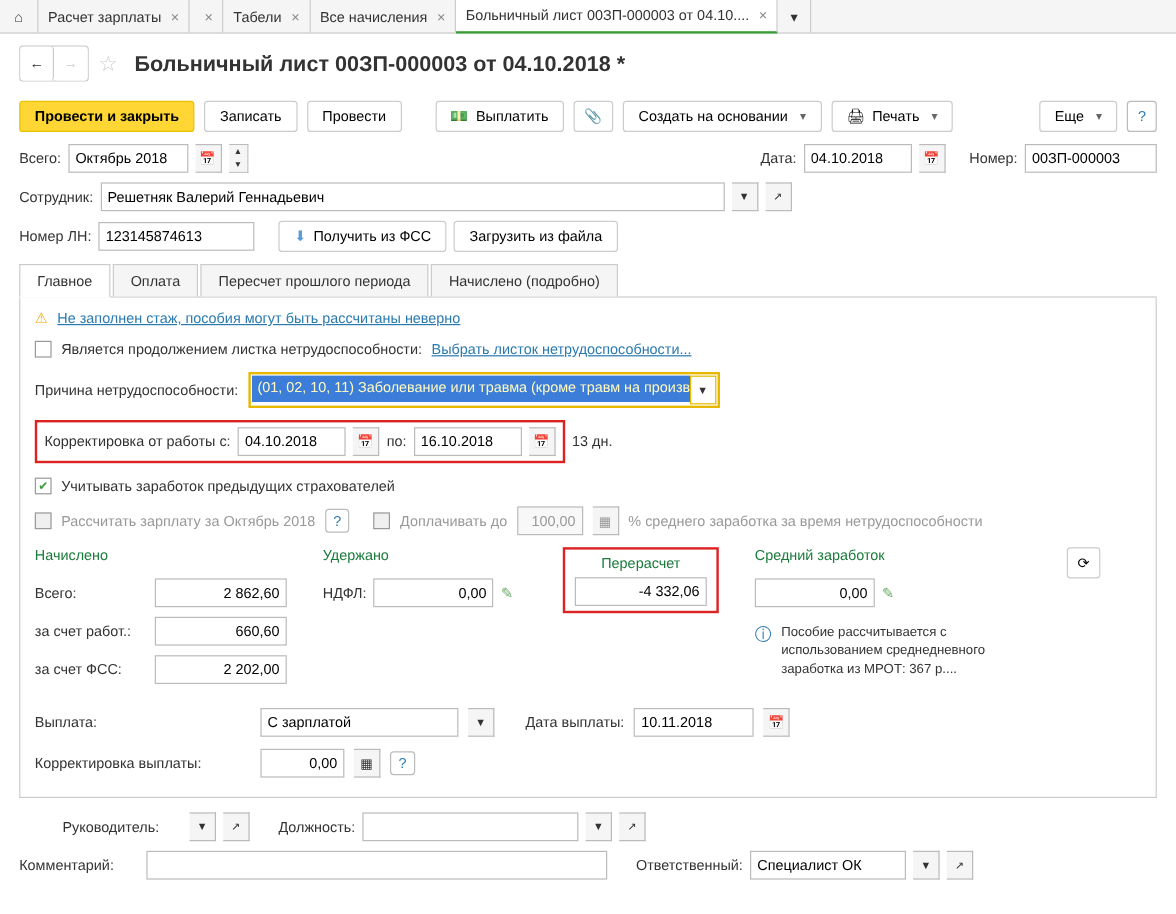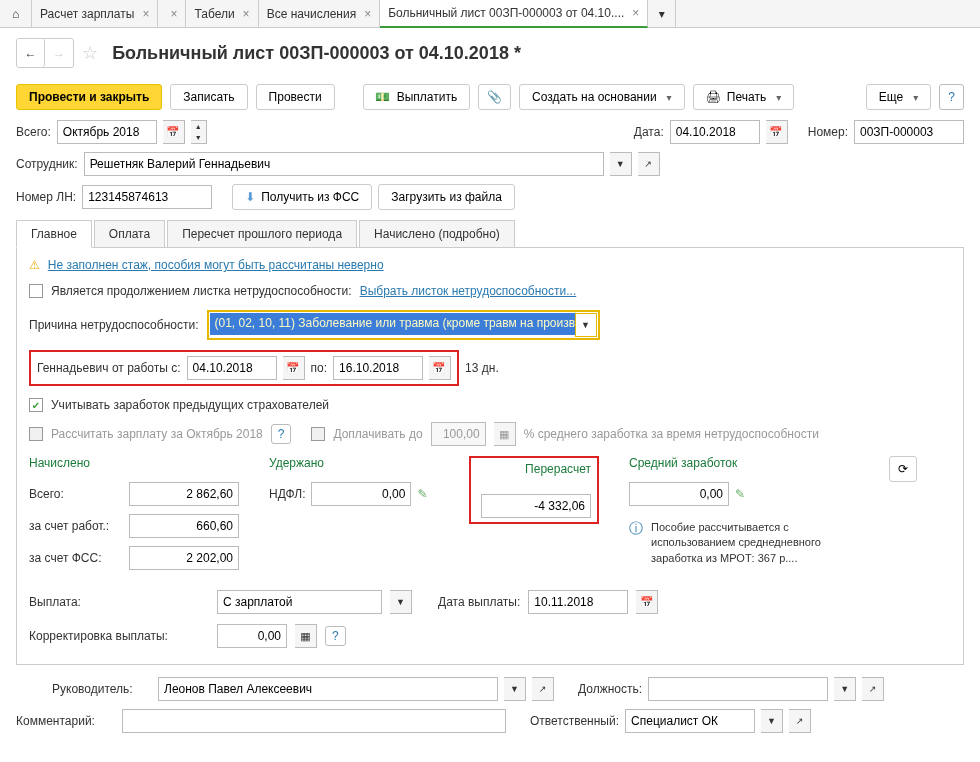--- a/index.html
+++ b/index.html
@@ -164,21 +164,21 @@
     </div>
     <div style="display:flex;align-items:center;gap:8px;margin-bottom:10px;">
       <span class="label">Причина нетрудоспособности:</span>
       <span class="reason-box">
         <span class="reason-sel">(01, 02, 10, 11) Заболевание или травма (кроме травм на произв</span>
         <span class="dropdown-btn" style="border:1px solid #e6b800;background:#fff;">▼</span>
       </span>
     </div>
     <div style="display:flex;align-items:center;gap:6px;margin-bottom:12px;">
       <span class="red-box">
-        <span class="label">Геннадьевич от работы с:</span>
+        <span class="label">Корректировка от работы с:</span>
         <input class="input" style="width: 90px;" value="04.10.2018">
         <span class="cal">📅</span>
         <span class="label">по:</span>
         <input class="input" style="width: 90px;" value="16.10.2018">
         <span class="cal">📅</span>
       </span>
       <span class="label">13 дн.</span>
     </div>
     <div style="display:flex;align-items:center;gap:8px;margin-bottom:10px;">
       <span class="chk">✔</span>
@@ -214,21 +214,21 @@
       </div>
       <div class="totals-col" style="width:170px;">
         <div class="totals-head">Удержано</div>
         <div style="display:flex;align-items:center;gap:6px;">
           <span>НДФЛ:</span>
           <input class="num-input" style="width: 100px;" value="0,00">
           <span class="pencil">✎</span>
         </div>
       </div>
       <div class="totals-col" style="width:130px;">
-        <div class="red-box" style="flex-direction:column;align-items:flex-end;gap:14px;">
+        <div class="red-box" style="flex-direction:column;align-items:center;gap:1px;">
           <div class="totals-head">Перерасчет</div>
           <input class="num-input" style="width: 110px;" value="-4 332,06">
         </div>
       </div>
       <div class="totals-col" style="width:230px;">
         <div class="totals-head">Средний заработок</div>
         <div style="display:flex;align-items:center;gap:6px;">
           <input class="num-input" style="width: 100px;" value="0,00">
           <span class="pencil">✎</span>
         </div>
@@ -255,21 +255,20 @@
       <span class="label" style="width:180px;">Корректировка выплаты:</span>
       <input class="num-input" style="width: 70px;" value="0,00">
       <span class="cal">▦</span>
       <span class="help-q">?</span>
     </div>
   </div>
 </div>
 
 <div class="form-row" style="margin-top:8px;margin-left:36px;">
   <span class="label" style="width:100px;">Руководитель:</span>
-  <input class="input" style="width: 340px;" value="Леонов Павел Алексеевич">
   <span class="dropdown-btn">▼</span>
   <span class="dropdown-btn">↗</span>
   <span style="width:12px;"></span>
   <span class="label">Должность:</span>
   <input class="input" style="width: 180px;" value="">
   <span class="dropdown-btn">▼</span>
   <span class="dropdown-btn">↗</span>
 </div>
 <div class="form-row">
   <span class="label" style="width:100px;">Комментарий:</span>

